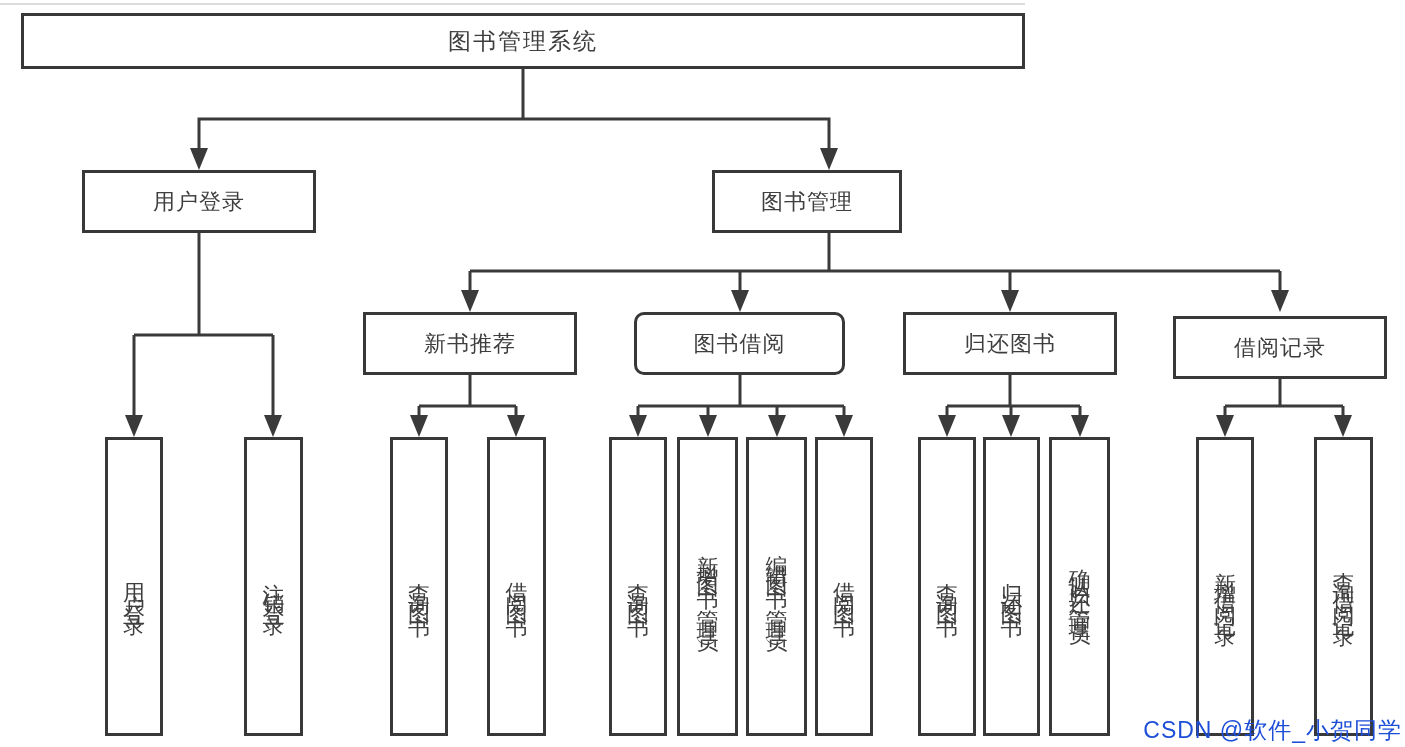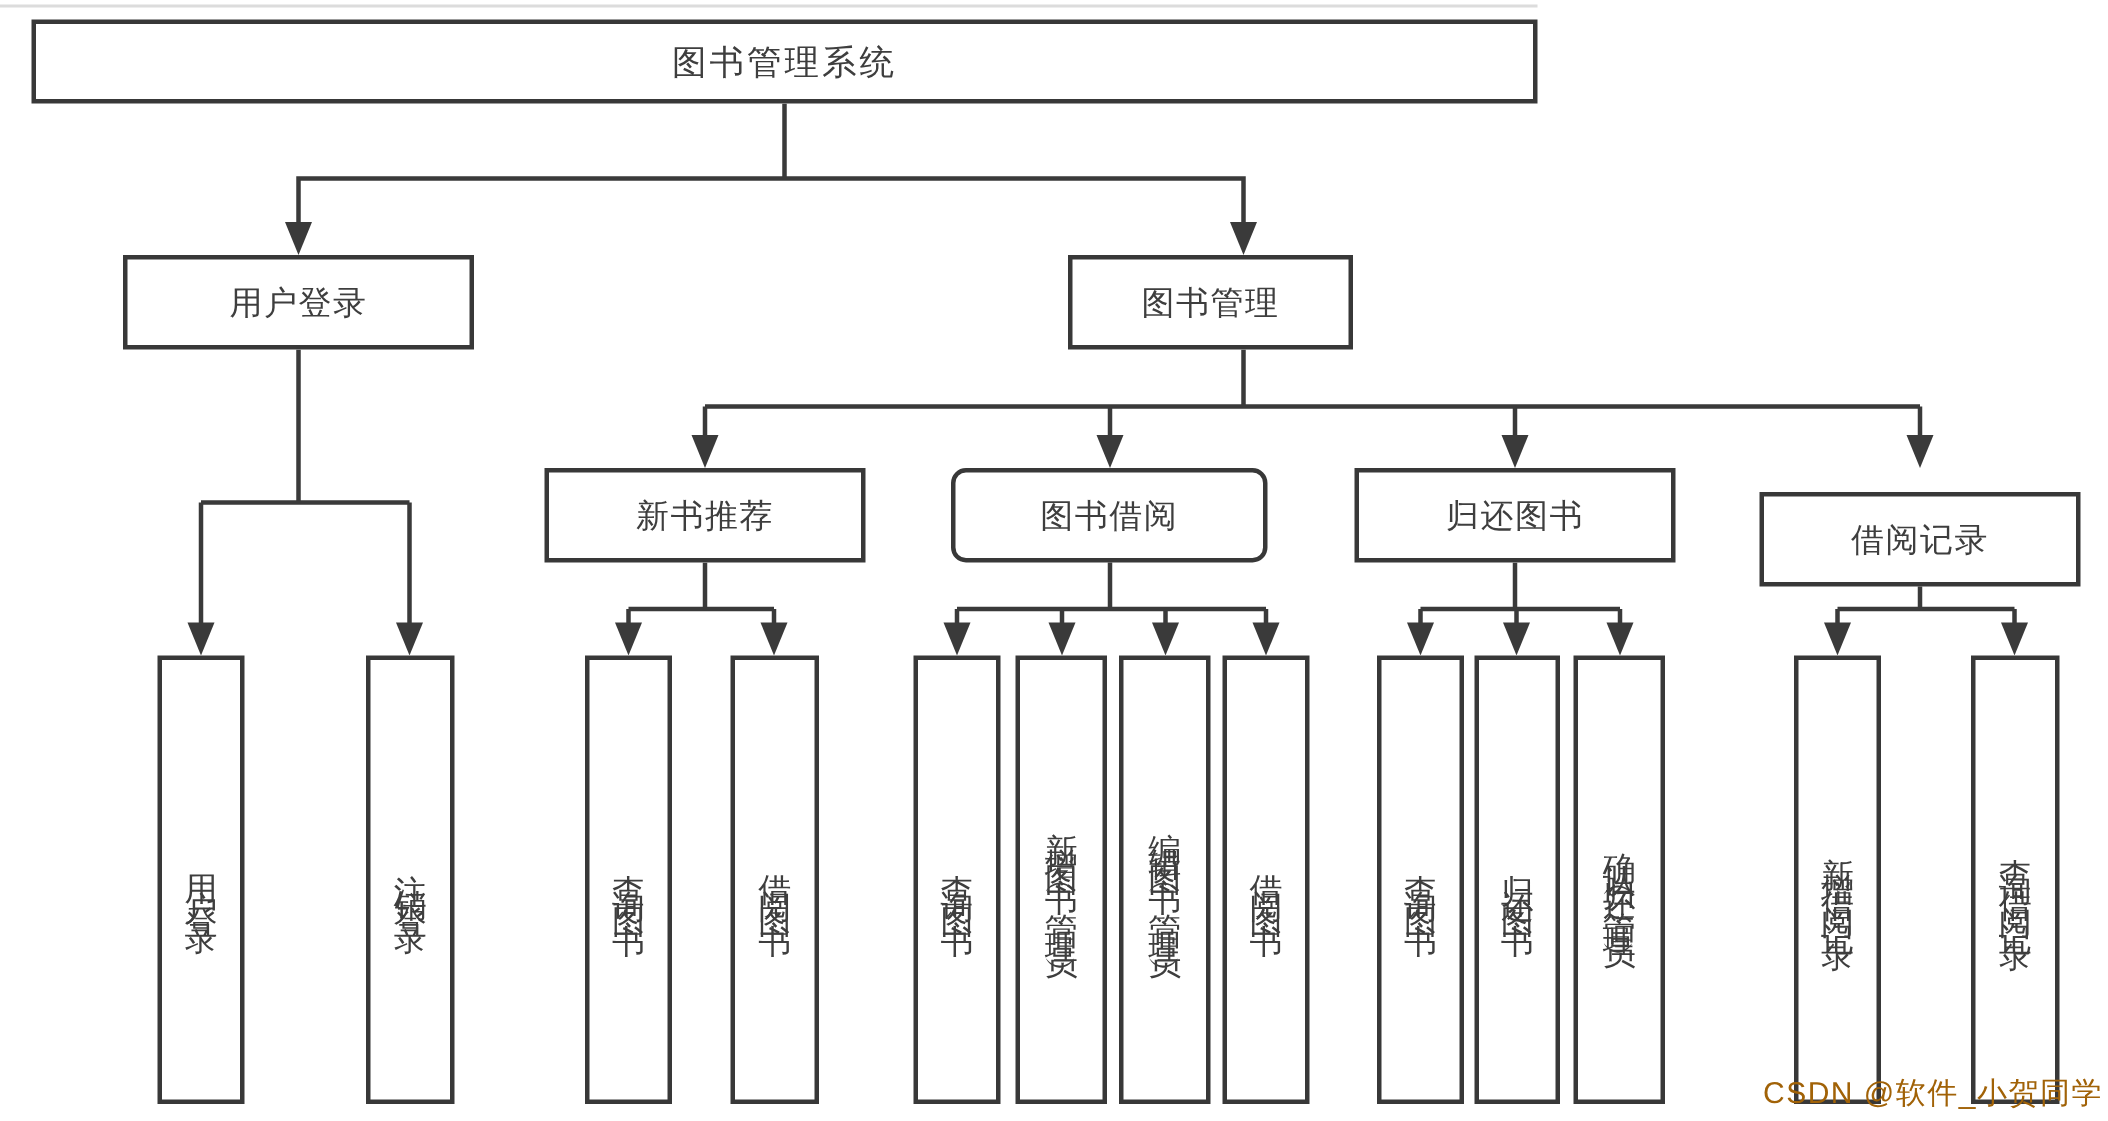--- a/index.html
+++ b/index.html
@@ -48,22 +48,22 @@
   .hairline {
     position: absolute;
     left: 0; top: 3px;
     width: 1025px; height: 2px;
     background: #dcdcdc;
   }
   .watermark {
     position: absolute;
     right: 3px;
     top: 715px;
-    font-size: 20px;
-    color: #a16207;
+    font-size: 23px;
+    color: #1d4ed8;
     letter-spacing: 1px;
     white-space: nowrap;
   }
 </style>
 </head>
 <body>
 
 <div class="stage">
 
   <div class="hairline"></div>
@@ -118,21 +118,21 @@
 
   <div class="box" style="left:363px; top:312px; width:214px; height:63px;">
     <span class="h-label">新书推荐</span>
   </div>
   <div class="box" style="left:634px; top:312px; width:211px; height:63px;border-radius:10px;">
     <span class="h-label">图书借阅</span>
   </div>
   <div class="box" style="left:903px; top:312px; width:214px; height:63px;">
     <span class="h-label">归还图书</span>
   </div>
-  <div class="box" style="left:1173px; top:328px; width:214px; height:63px;">
+  <div class="box" style="left:1173px; top:316px; width:214px; height:63px;">
     <span class="h-label">借阅记录</span>
   </div>
 
   <div class="box" style="left:105px; top:437px; width:58px; height:299px;">
     <span class="leaf-label">用户登录</span>
   </div>
   <div class="box" style="left:244px; top:437px; width:59px; height:299px;">
     <span class="leaf-label">注销登录</span>
   </div>
   <div class="box" style="left:390px; top:437px; width:58px; height:299px;">

